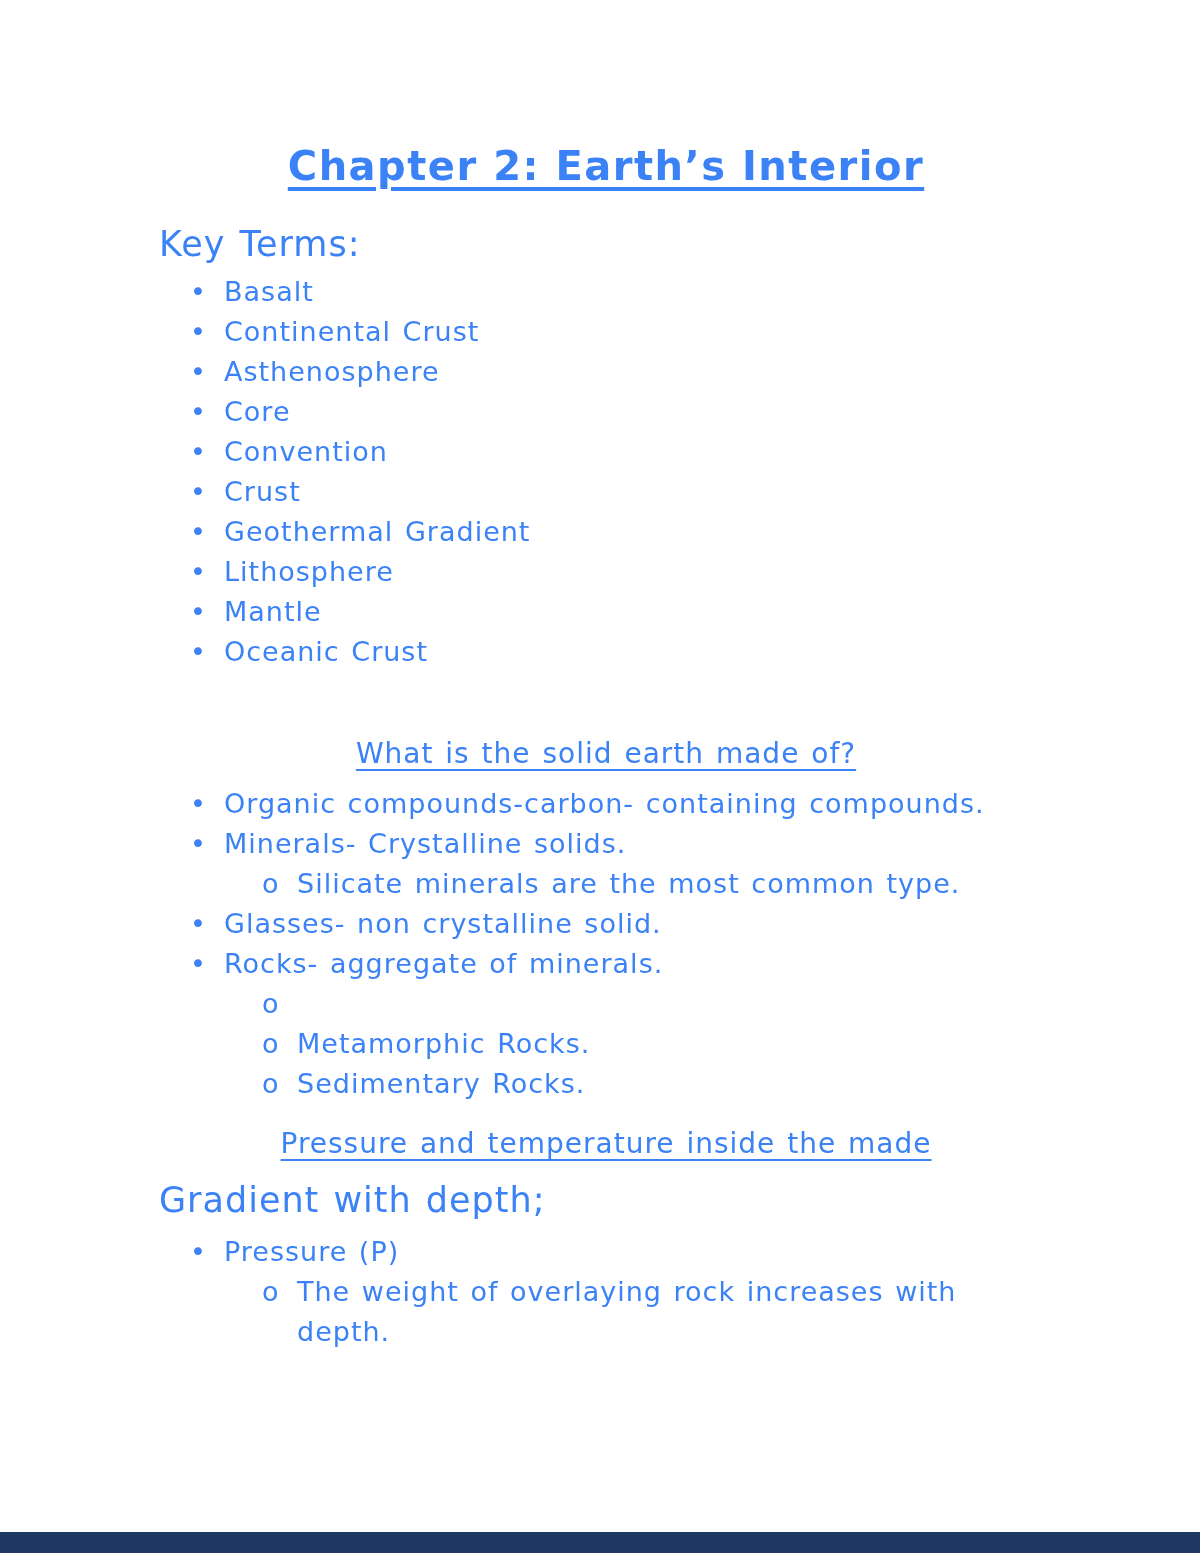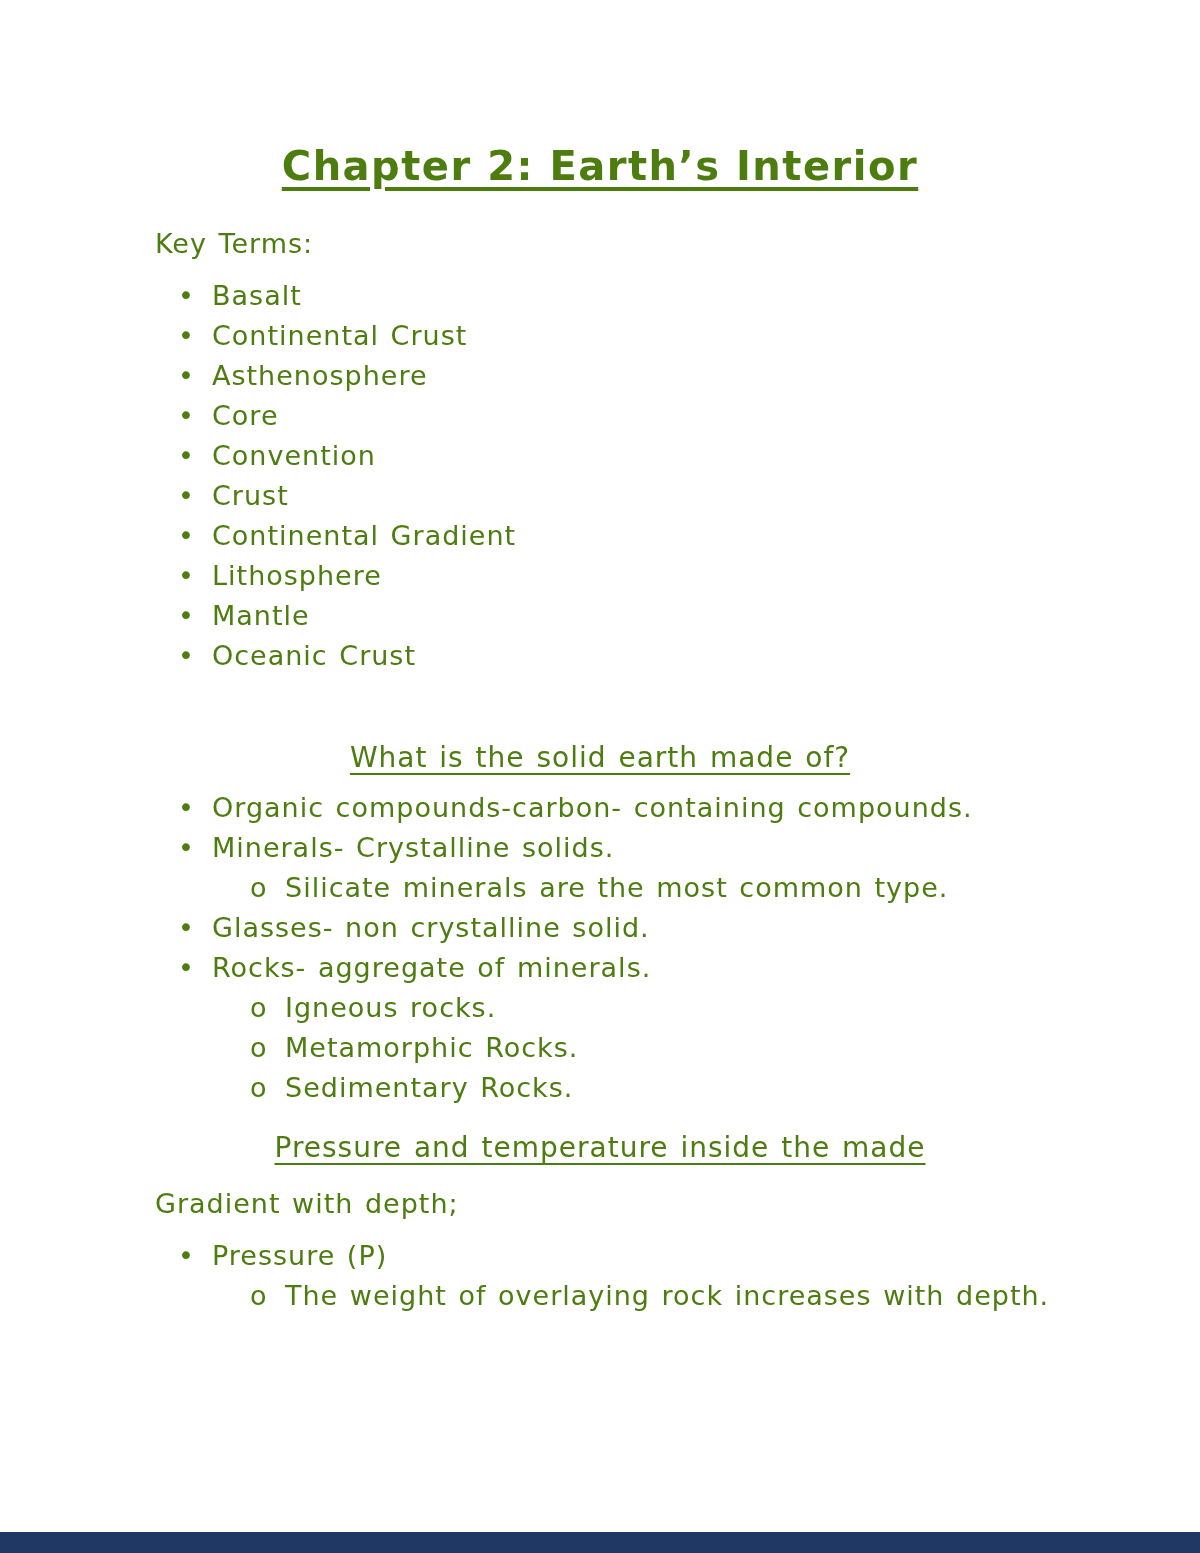--- a/index.html
+++ b/index.html
@@ -19,22 +19,22 @@
     font-size: 40px;
     font-weight: 700;
     text-align: center;
     text-decoration: underline;
     text-underline-offset: 7px;
     letter-spacing: 1.5px;
     line-height: 48px;
   }
 
   .para {
-    margin: 12px;
-    font-size: 27px;
+    margin: 4px;
+    font-size: 35px;
     letter-spacing: 1px;
     word-spacing: 2px;
     line-height: 40px;
   }
   .para.intro { margin-top: 18px; }
   .para.intro2 { margin-top: 16px; }
 
   .list { margin: 8px 0 0 0; }
   .list.body-list { margin-top: 10px; }
   .list.last-list { margin-top: 12px; }
@@ -73,21 +73,21 @@
     left: 0;
     bottom: 0;
     width: 100%;
     height: 21px;
     background: #1f3864;
   }
 </style>
 </head>
 <body>
 
-<div class="page" style="color: #4d7c0f;">
+<div class="page" style="color: #3b82f6; padding-left: 12px;">
   <div class="content">
 
     <h1 class="doc-title">Chapter 2: Earth’s Interior</h1>
 
     <p class="para">Key Terms:</p>
 
     <div class="list">
         <div class="li level1">
           <span class="marker">•</span>
           <span class="txt">Basalt</span>
@@ -107,21 +107,21 @@
         <div class="li level1">
           <span class="marker">•</span>
           <span class="txt">Convention</span>
         </div>
         <div class="li level1">
           <span class="marker">•</span>
           <span class="txt">Crust</span>
         </div>
         <div class="li level1">
           <span class="marker">•</span>
-          <span class="txt">Continental Gradient</span>
+          <span class="txt">Geothermal Gradient</span>
         </div>
         <div class="li level1">
           <span class="marker">•</span>
           <span class="txt">Lithosphere</span>
         </div>
         <div class="li level1">
           <span class="marker">•</span>
           <span class="txt">Mantle</span>
         </div>
         <div class="li level1">
@@ -149,21 +149,20 @@
         <div class="li level1">
           <span class="marker">•</span>
           <span class="txt">Glasses- non crystalline solid.</span>
         </div>
         <div class="li level1">
           <span class="marker">•</span>
           <span class="txt">Rocks- aggregate of minerals.</span>
         </div>
         <div class="li level2">
           <span class="marker">o</span>
-          <span class="txt">Igneous rocks.</span>
         </div>
         <div class="li level2">
           <span class="marker">o</span>
           <span class="txt">Metamorphic Rocks.</span>
         </div>
         <div class="li level2">
           <span class="marker">o</span>
           <span class="txt">Sedimentary Rocks.</span>
         </div>
       </div>

